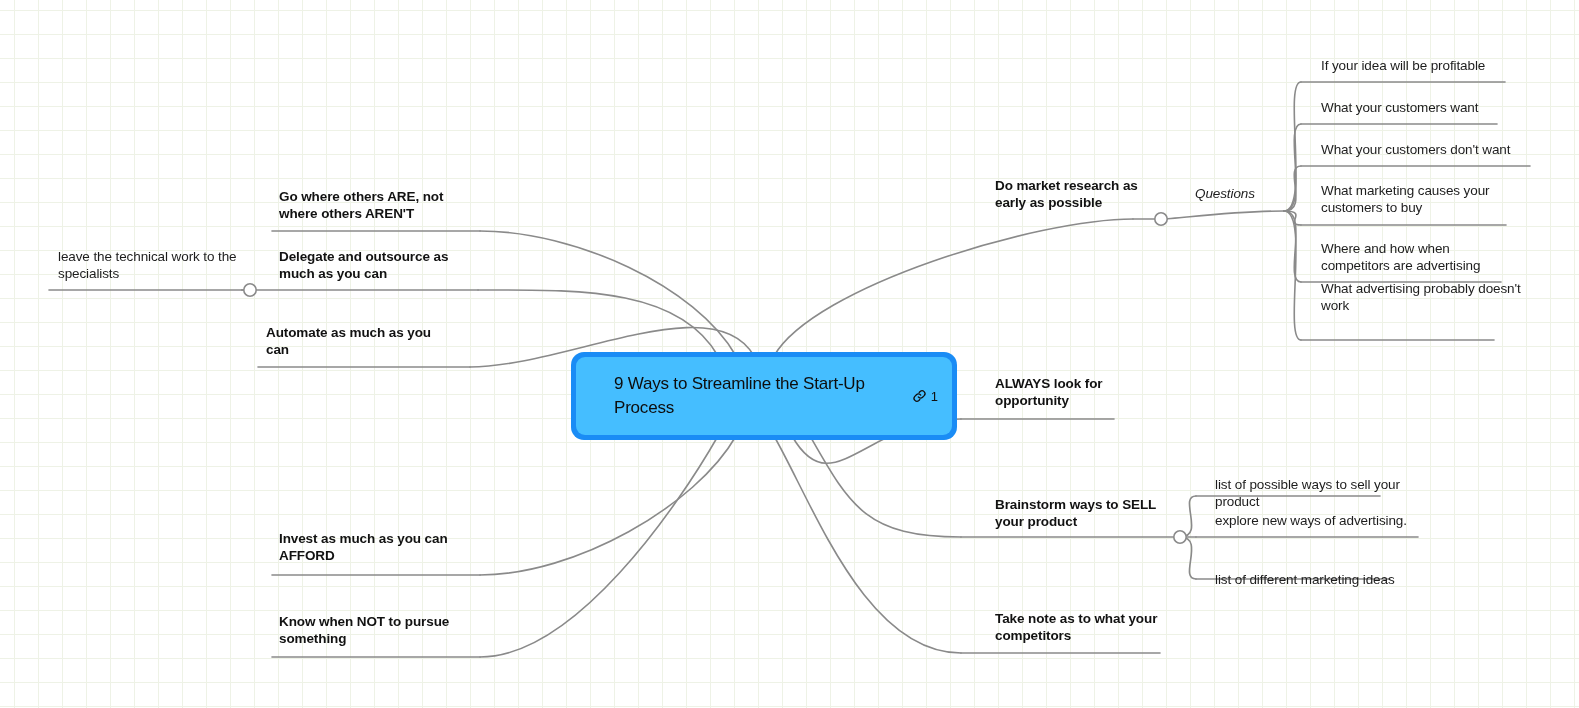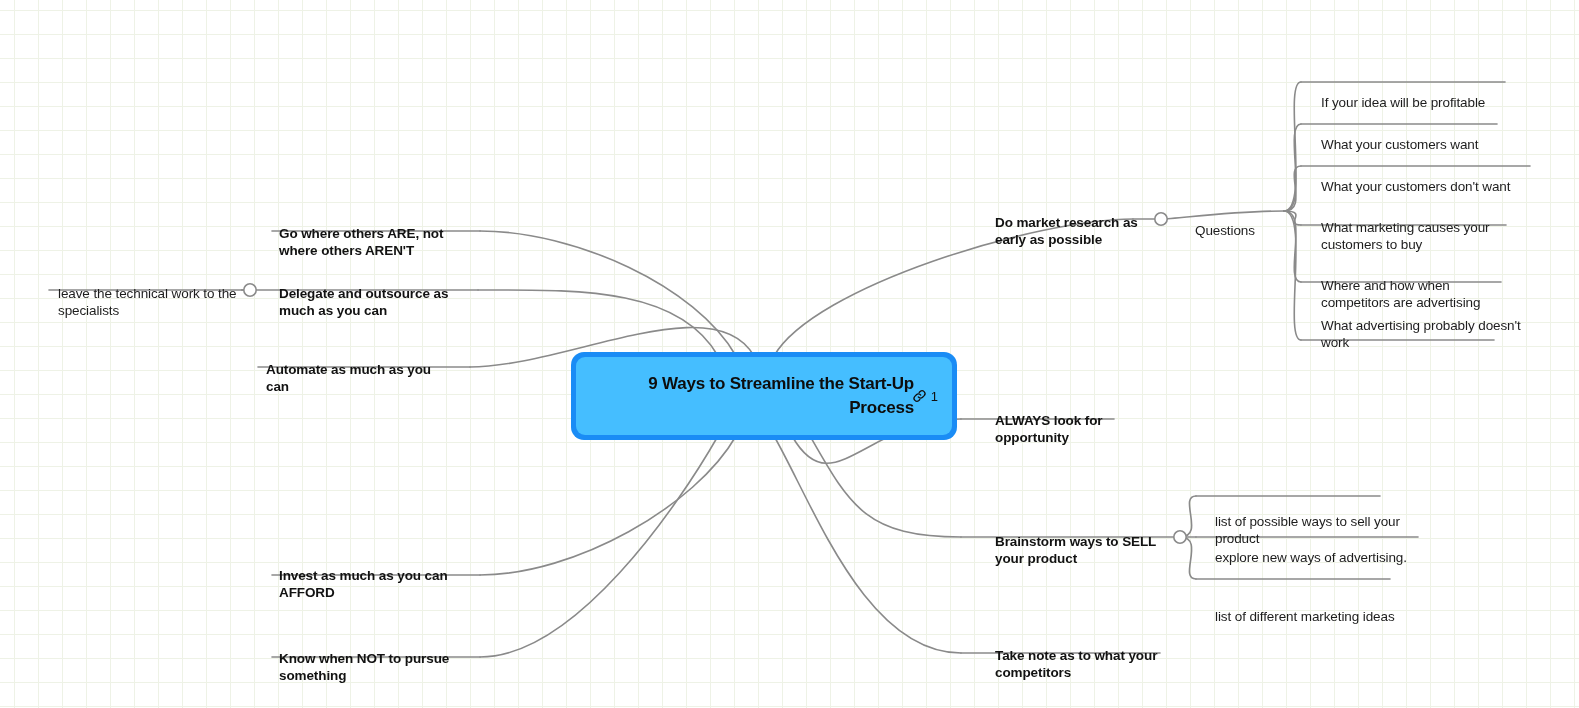--- a/index.html
+++ b/index.html
@@ -29,21 +29,20 @@
     width: 1579px;
     height: 708px;
     pointer-events: none;
   }
   .node-label {
     position: absolute;
     color: #121212;
     line-height: 1.26;
     white-space: pre-line;
     letter-spacing: -0.1px;
-    margin-top: 37px;
   }
   .node-label.lvl1 {
     font-weight: 700;
     font-size: 13.5px;
   }
   .node-label.lvl2 {
     font-weight: 400;
     font-size: 13.5px;
     color: #1d1d1d;
   }
@@ -64,23 +63,23 @@
     box-sizing: border-box;
     background: #45beff;
     border-radius: 9px;
     display: flex;
     align-items: center;
     justify-content: center;
     position: relative;
   }
   #root-title {
     font-size: 17px;
-    font-weight: 700;
+    font-weight: 400;
     color: #0d0d0d;
-    text-align: right;
+    text-align: left;
     line-height: 1.42;
     max-width: 300px;
     letter-spacing: -0.2px;
   }
   #root-badge {
     position: absolute;
     right: 14px;
     top: 50%;
     transform: translateY(-50%);
     display: flex;
@@ -155,21 +154,21 @@
           <path d="M10 13.5a4.6 4.6 0 0 0 6.9.5l2.6-2.6a4.6 4.6 0 0 0-6.5-6.5l-1.5 1.5"></path>
           <path d="M14 10.5a4.6 4.6 0 0 0-6.9-.5L4.5 12.6a4.6 4.6 0 0 0 6.5 6.5l1.5-1.5"></path>
         </svg>
         <span class="count">1</span>
       </div>
     </div>
   </div>
 
   <div id="labels">
       <div class="node-label lvl1" style="left: 995px; top: 177px; width: 175px;">Do market research as early as possible</div>
-      <div class="node-label lvl2" style="left: 1195px; top: 185px; width: 110px;">Questions</div>
+      <div class="node-label lvl2" style="left: 1195px; top: 185px; width: 110px; font-style: italic;">Questions</div>
       <div class="node-label lvl2" style="left: 1321px; top: 57px; width: 200px;">If your idea will be profitable</div>
       <div class="node-label lvl2" style="left: 1321px; top: 99px; width: 200px;">What your customers want</div>
       <div class="node-label lvl2" style="left: 1321px; top: 141px; width: 200px;">What your customers don't want</div>
       <div class="node-label lvl2" style="left: 1321px; top: 182px; width: 200px;">What marketing causes your customers to buy</div>
       <div class="node-label lvl2" style="left: 1321px; top: 240px; width: 200px;">Where and how when competitors are advertising</div>
       <div class="node-label lvl2" style="left: 1321px; top: 280px; width: 200px;">What advertising probably doesn't work</div>
       <div class="node-label lvl1" style="left: 995px; top: 375px; width: 175px;">ALWAYS look for opportunity</div>
       <div class="node-label lvl1" style="left: 995px; top: 496px; width: 175px;">Brainstorm ways to SELL your product</div>
       <div class="node-label lvl2" style="left: 1215px; top: 476px; width: 200px;">list of possible ways to sell your product</div>
       <div class="node-label lvl2" style="left: 1215px; top: 512px; width: 200px;">explore new ways of advertising.</div>

